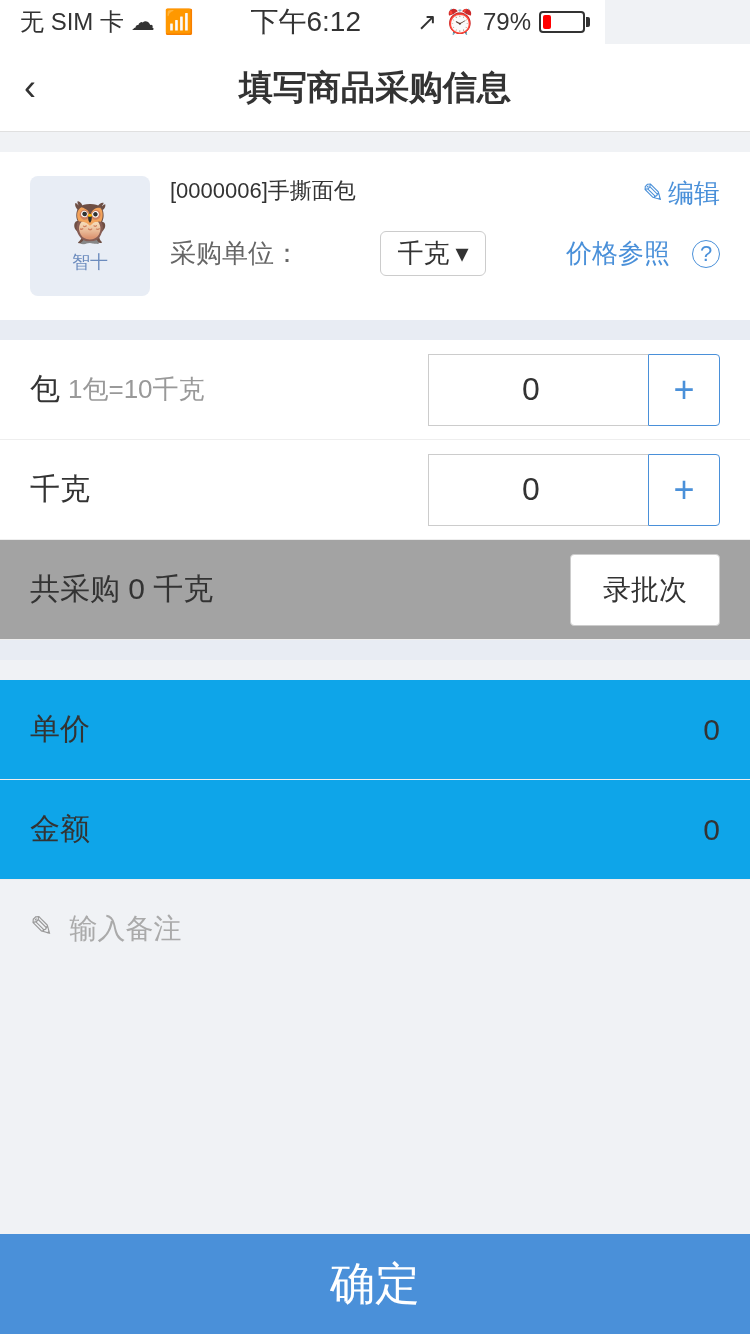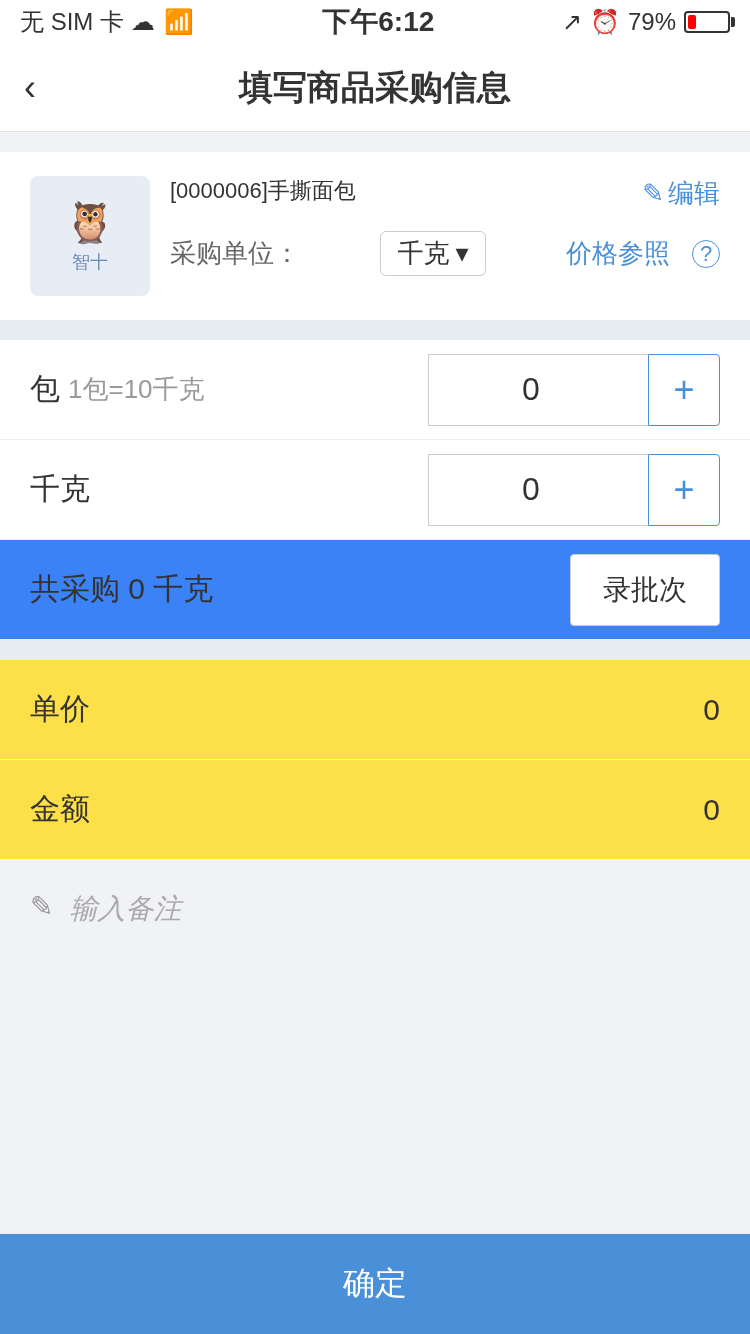--- a/index.html
+++ b/index.html
@@ -8,32 +8,32 @@
       width: 750px;
       min-height: 1334px;
       font-family: -apple-system, "PingFang SC", "Helvetica Neue", Arial, sans-serif;
       background: #f0f2f5;
       font-size: 28px;
       color: #333;
     }
 
     
     .status-bar {
-      width: 750px;
+      width: 605px;
       height: 44px;
       background: #fff;
       display: flex;
       align-items: center;
       justify-content: space-between;
       padding: 0 20px;
       font-size: 24px;
       color: #333;
     }
     .status-left { display: flex; align-items: center; gap: 10px; }
-    .status-center { font-size: 28px; font-weight: 700; }
+    .status-center { font-size: 28px; font-weight: 400; }
     .status-right { display: flex; align-items: center; gap: 8px; font-size: 24px; }
     .battery-icon {
       width: 46px; height: 22px;
       border: 2px solid #333;
       border-radius: 4px;
       position: relative;
       display: inline-flex;
       align-items: center;
       padding: 2px;
     }
@@ -219,41 +219,42 @@
       cursor: pointer;
       border-radius: 0 4px 4px 0;
     }
 
     
     .summary-row {
       display: flex;
       align-items: center;
       padding: 0 30px;
       height: 100px;
-      background: #3b82f6;
+      background: #a3a3a3;
       border-bottom: 1px solid #eee;
     }
     .summary-text {
       font-size: 30px;
       color: #333;
       flex: 1;
     }
     .batch-btn {
       border: 1px solid #ccc;
       background: #fff;
       padding: 16px 32px;
       font-size: 28px;
       color: #333;
       cursor: pointer;
       border-radius: 4px;
     }
 
     
     .price-section {
-      background: #fde047;
+      background: #0ea5e9;
+      margin-top: 20px;
     }
     .price-row {
       display: flex;
       align-items: center;
       padding: 0 30px;
       height: 100px;
       border-bottom: 1px solid #eee;
     }
     .price-row-label {
       font-size: 30px;
@@ -274,40 +275,39 @@
       gap: 16px;
       min-height: 120px;
     }
     .remark-icon {
       font-size: 28px;
       color: #999;
     }
     .remark-text {
       font-size: 28px;
       color: #aaa;
-      font-style: italic;
     }
 
     
     .content-fill {
       background: #f0f2f5;
       flex: 1;
       min-height: 300px;
     }
 
     
     .confirm-btn {
       position: fixed;
       bottom: 0;
       left: 0;
       width: 750px;
       height: 100px;
       background: #4a90d9;
       color: #fff;
-      font-size: 32px;
+      font-size: 45px;
       border: none;
       cursor: pointer;
       display: flex;
       align-items: center;
       justify-content: center;
     }
 
     .wifi-icon { font-size: 24px; }
   </style>
 </head>

